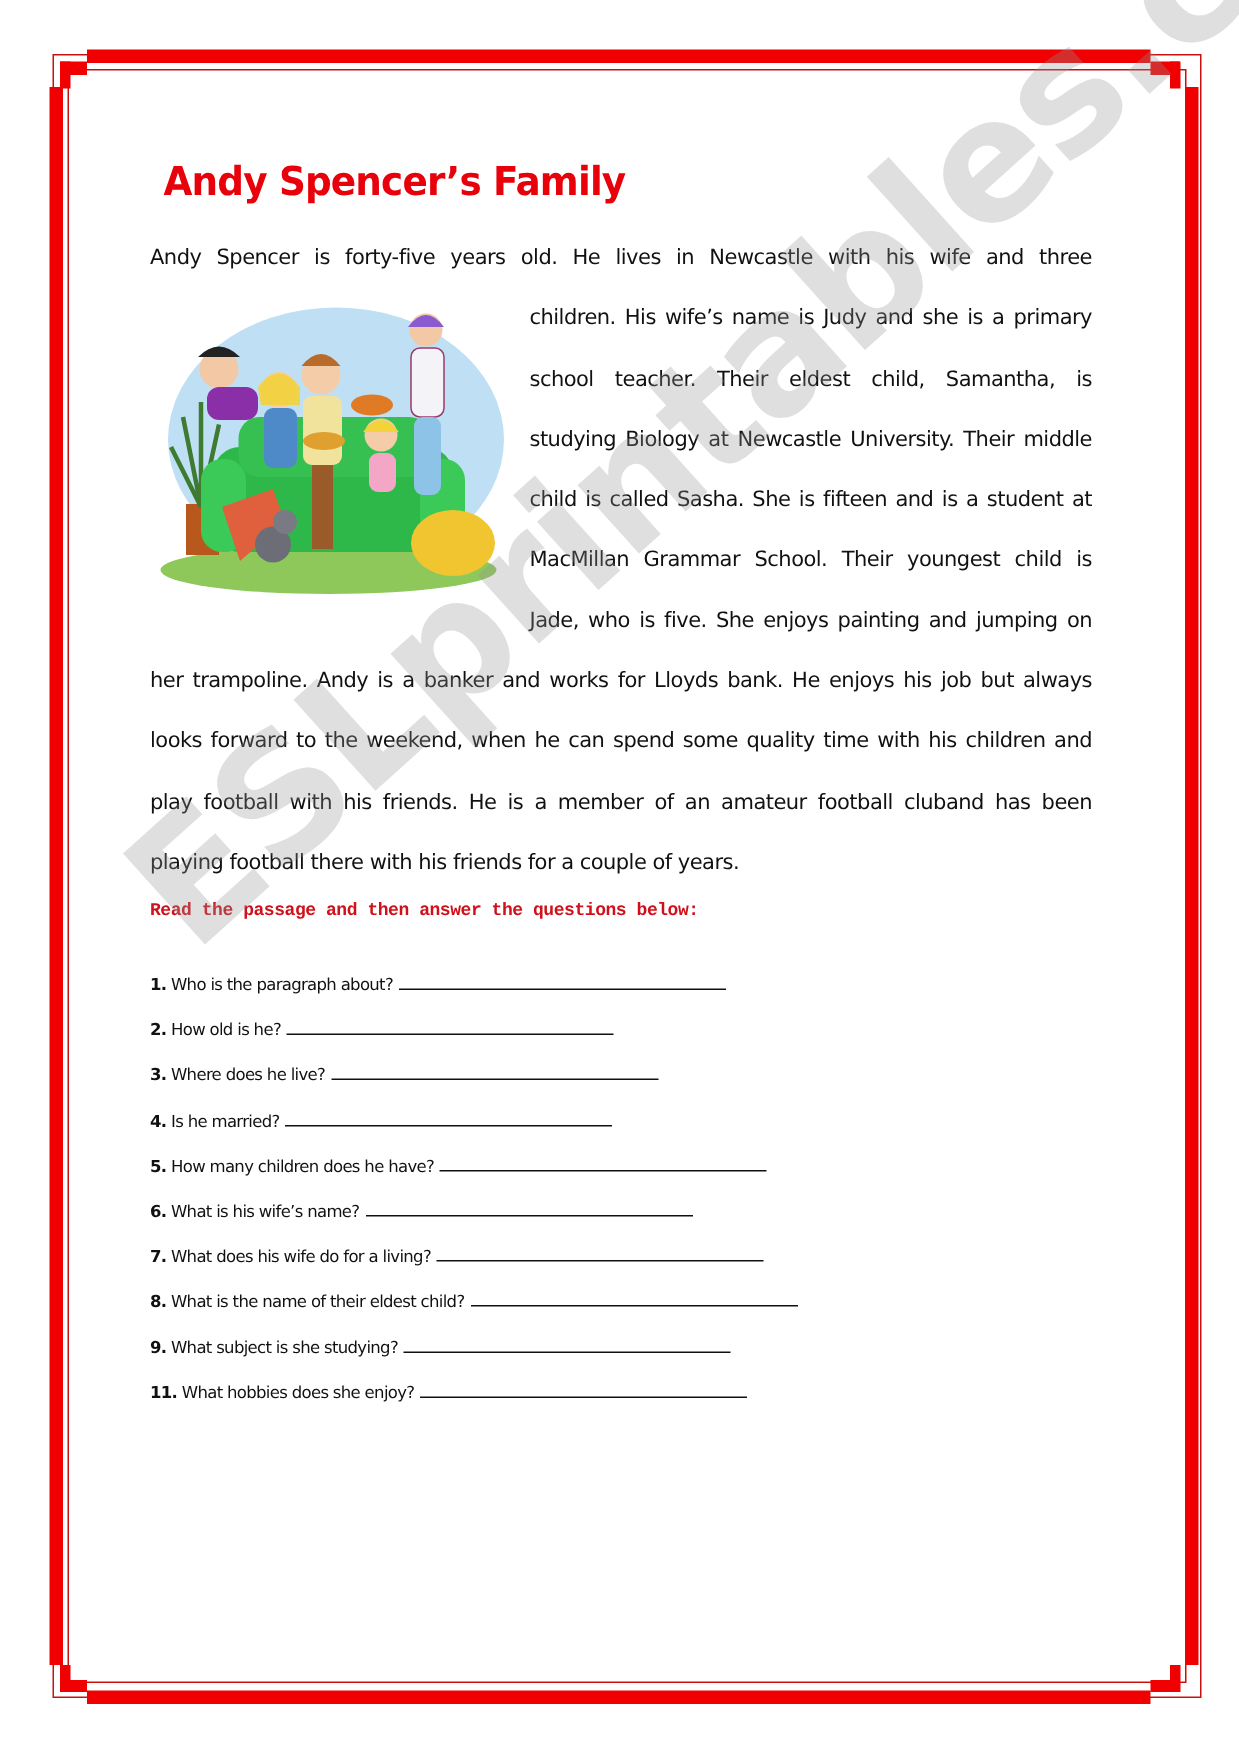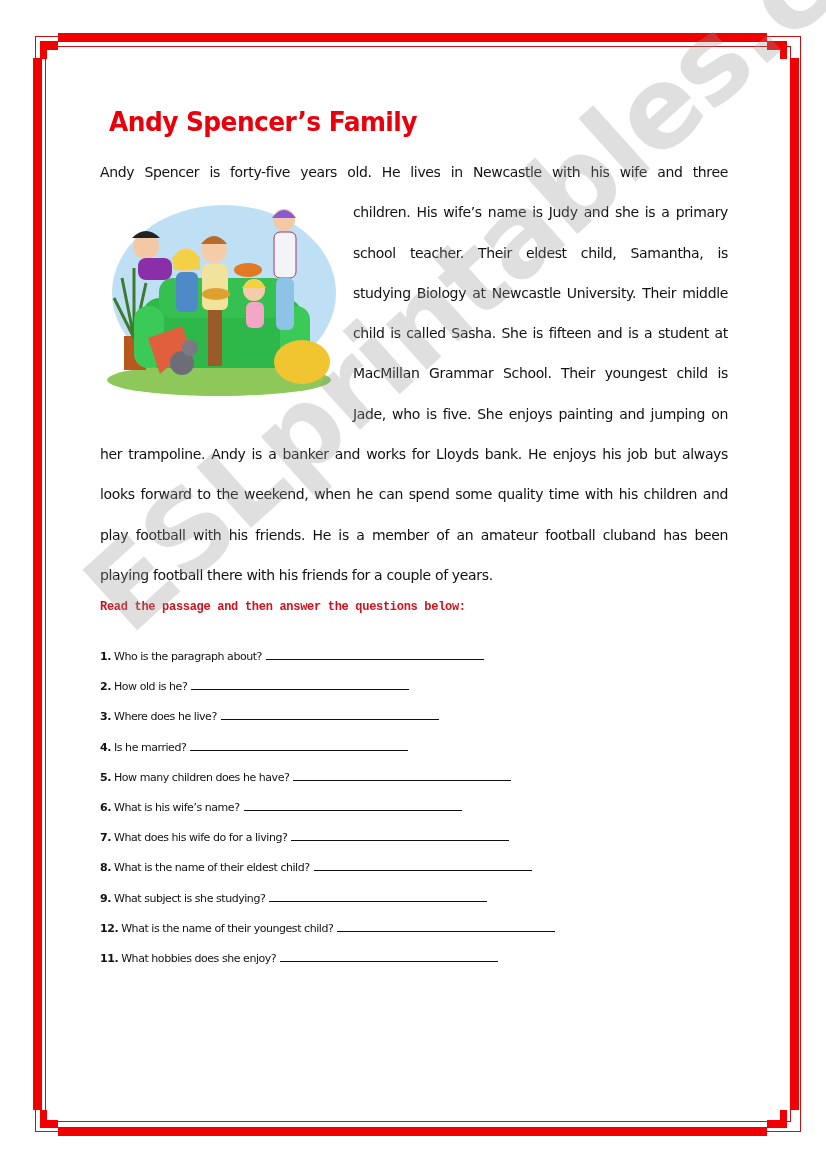--- a/index.html
+++ b/index.html
@@ -137,17 +137,16 @@
 <ol class="questions">
   <li class="question"><span class="q-num">1.</span> <span>Who is the paragraph about?</span><span class="answer-line" style="width:218px"></span></li>
   <li class="question"><span class="q-num">2.</span> <span>How old is he?</span><span class="answer-line" style="width:218px"></span></li>
   <li class="question"><span class="q-num">3.</span> <span>Where does he live?</span><span class="answer-line" style="width:218px"></span></li>
   <li class="question"><span class="q-num">4.</span> <span>Is he married?</span><span class="answer-line" style="width:218px"></span></li>
   <li class="question"><span class="q-num">5.</span> <span>How many children does he have?</span><span class="answer-line" style="width:218px"></span></li>
   <li class="question"><span class="q-num">6.</span> <span>What is his wife’s name?</span><span class="answer-line" style="width:218px"></span></li>
   <li class="question"><span class="q-num">7.</span> <span>What does his wife do for a living?</span><span class="answer-line" style="width:218px"></span></li>
   <li class="question"><span class="q-num">8.</span> <span>What is the name of their eldest child?</span><span class="answer-line" style="width:218px"></span></li>
   <li class="question"><span class="q-num">9.</span> <span>What subject is she studying?</span><span class="answer-line" style="width:218px"></span></li>
-  <li class="question"><span class="q-num">12.</span> <span>What is the name of their youngest child?</span><span class="answer-line" style="width:218px"></span></li>
   <li class="question"><span class="q-num">11.</span> <span>What hobbies does she enjoy?</span><span class="answer-line" style="width:218px"></span></li>
 </ol>
 
 <div class="watermark">ESLprintables.com</div>
 
 </body></html>

